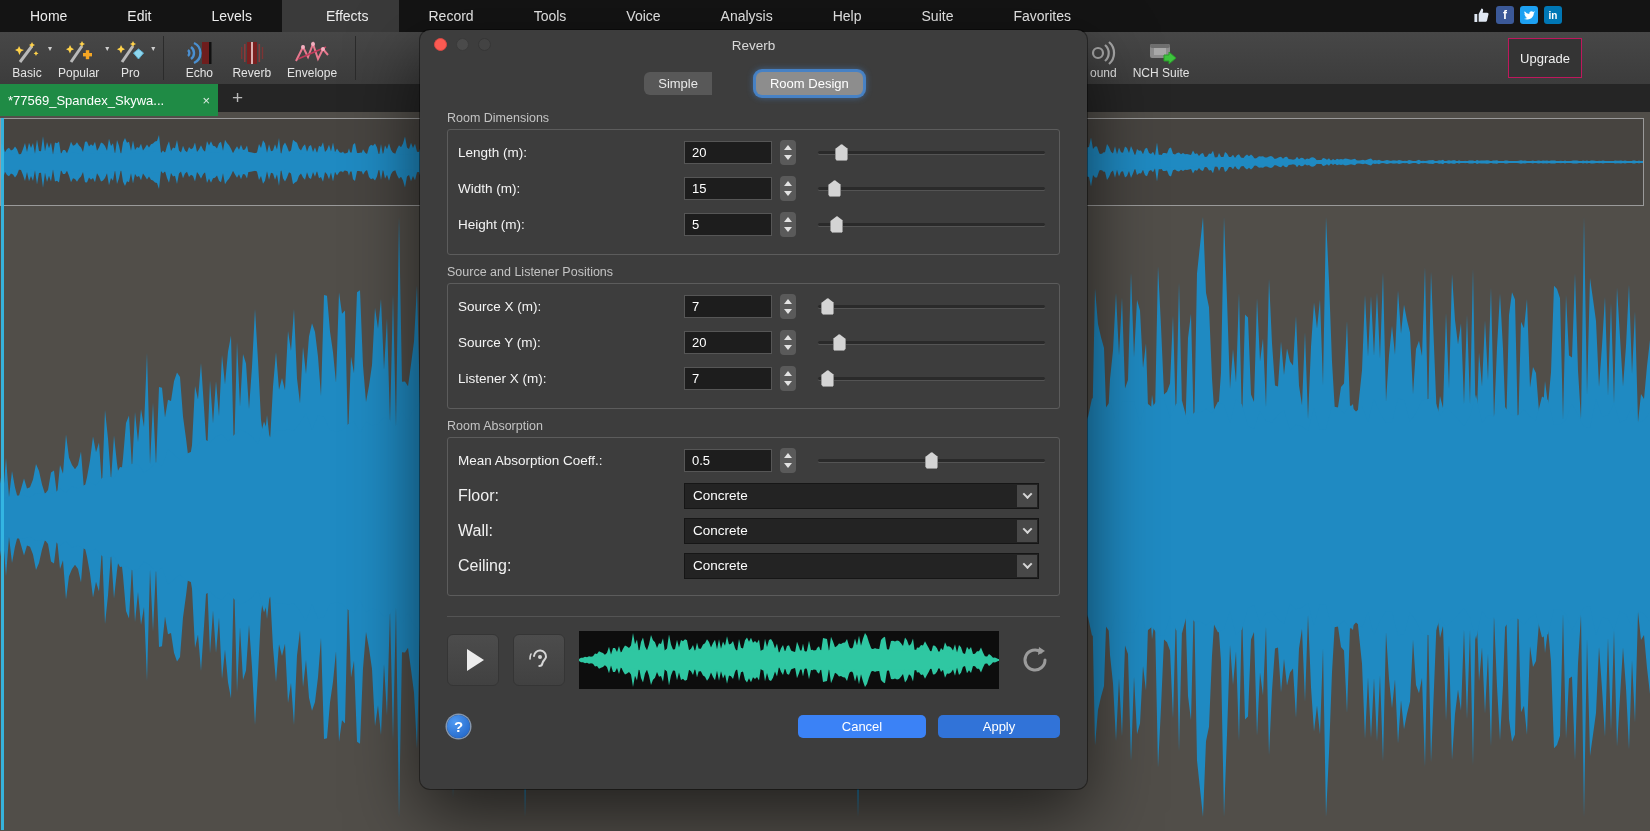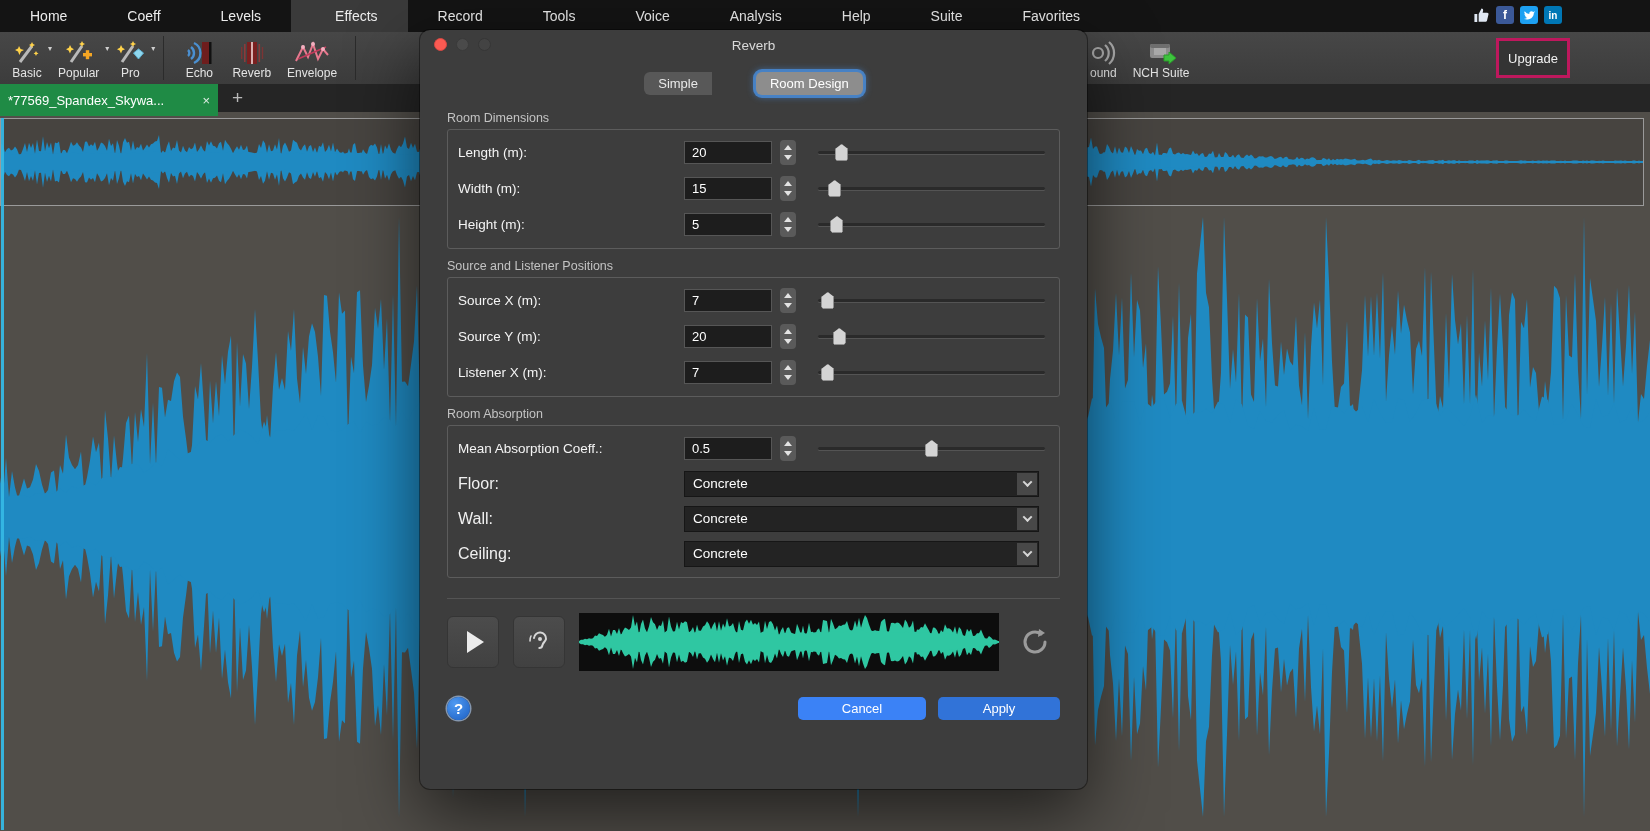--- a/index.html
+++ b/index.html
@@ -23,22 +23,22 @@
   
   #toolbar { position:absolute; left:0; top:32px; width:1650px; height:52px;
              background:linear-gradient(#474747,#3c3c3c); display:flex; align-items:stretch; z-index:4; }
   .tb-group { display:flex; align-items:stretch; padding:0 4px; }
   .tb-sep { width:1px; background:#2b2b2b; margin:4px 6px; }
   .tb-btn { display:flex; flex-direction:column; align-items:center; justify-content:flex-end;
             padding:3px 8px 4px; color:#e4e4e4; font-size:12px; position:relative; cursor:default; }
   .tb-btn .ic { height:26px; display:flex; align-items:center; justify-content:center; }
   .tb-btn .caret { position:absolute; right:-2px; top:12px; font-size:8px; color:#cfcfcf; }
   #toolbar-right-buttons { position:absolute; left:1082px; top:32px; height:52px; display:flex; z-index:4; }
-  #upgrade-btn { position:absolute; right:80px; top:38px; width:74px; height:40px;
-                 background:#343434; border:3px solid #be185d; color:#f0f0f0; font-size:13px;
+  #upgrade-btn { position:absolute; right:68px; top:38px; width:74px; height:40px;
+                 background:#343434; border:1px solid #be185d; color:#f0f0f0; font-size:13px;
                  display:flex; align-items:center; justify-content:center; z-index:4; }
 
   
   #tabbar { position:absolute; left:0; top:84px; width:1650px; height:28px; background:#252525;
             display:flex; align-items:stretch; z-index:4; }
   #file-tab { width:218px; background:#1f8b45; color:#fff; font-size:13px; display:flex;
               align-items:center; padding:16px 8px; gap:8px; }
   #file-tab .tab-title { white-space:nowrap; overflow:hidden; flex:1; }
   #tab-close { color:#dfeee4; font-size:13px; cursor:default; }
   #add-tab { color:#b9b9b9; font-size:19px; padding:0 14px; display:flex; align-items:center; }
@@ -65,21 +65,21 @@
 
   #seg-wrap { display:flex; justify-content:center; margin-top:12px; }
   .seg { display:flex; border-radius:6px; overflow:visible;gap:44px; }
   .seg-tab { font-size:13px; padding:4px 14px; background:#585858; color:#e9e9e9; }
   .seg-tab.first { border-radius:6px 0 0 6px; }
   .seg-tab.selected { background:#8d8d8d; color:#ffffff; border-radius:6px;
         box-shadow:0 0 0 3px rgba(74,144,226,.75), 0 0 6px 3px rgba(74,144,226,.45); }
 
   #dlg-body { padding:6px 27px 0; }
   .sec-title { font-size:12.5px; color:#c3c3c3; margin:10px 0 4px; }
-  .sec-box { border:1px solid #5c5c5c; border-radius:3px; padding:4px 10px 6px; }
+  .sec-box { border:1px solid #5c5c5c; border-radius:3px; padding:4px 10px 12px; }
   .frow { display:grid; grid-template-columns:218px 88px 18px 1fr; column-gap:8px;
           align-items:center; height:36px; }
   .frow .flabel { font-size:13.5px; color:#f4f4f4; }
   .fin { width:88px; height:23px; background:#1d1d1d; border:1px solid #565656; color:#fff;
          font-size:13px; padding:0 7px; font-family:"Liberation Sans",sans-serif; }
   .stepper { width:16px; height:25px; background:#5a5a5a; border-radius:4px; display:flex;
              flex-direction:column; align-items:center; justify-content:space-evenly; }
   .tri-up { width:0; height:0; border-left:4px solid transparent; border-right:4px solid transparent;
             border-bottom:5px solid #e3e3e3; }
   .tri-dn { width:0; height:0; border-left:4px solid transparent; border-right:4px solid transparent;
@@ -117,21 +117,21 @@
   #apply-btn { width:122px; background:#3173d8; margin-left:12px; }
 </style>
 </head>
 <body>
 
 <div id="app">
 
   <div id="menubar">
     <div id="menubar-items" style="display:flex;">
         <div class="menu-item">Home</div>
-        <div class="menu-item">Coeff</div>
+        <div class="menu-item">Edit</div>
         <div class="menu-item">Levels</div>
         <div class="menu-item active">Effects</div>
         <div class="menu-item">Record</div>
         <div class="menu-item">Tools</div>
         <div class="menu-item">Voice</div>
         <div class="menu-item">Analysis</div>
         <div class="menu-item">Help</div>
         <div class="menu-item">Suite</div>
         <div class="menu-item">Favorites</div>
       </div>

